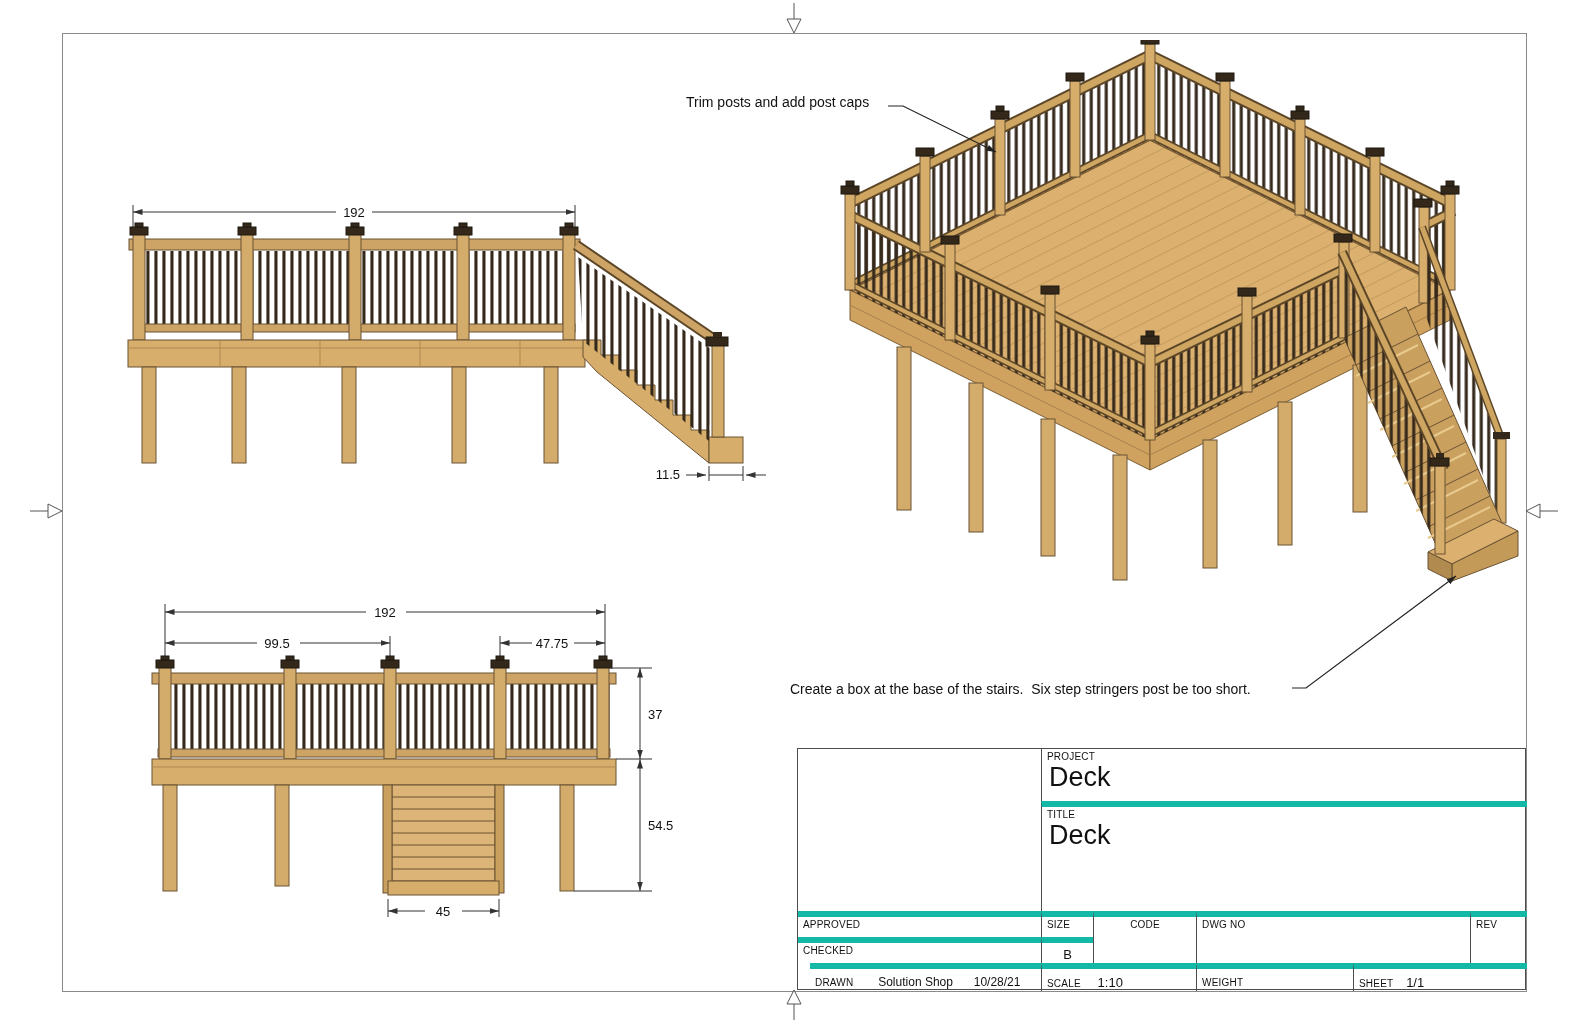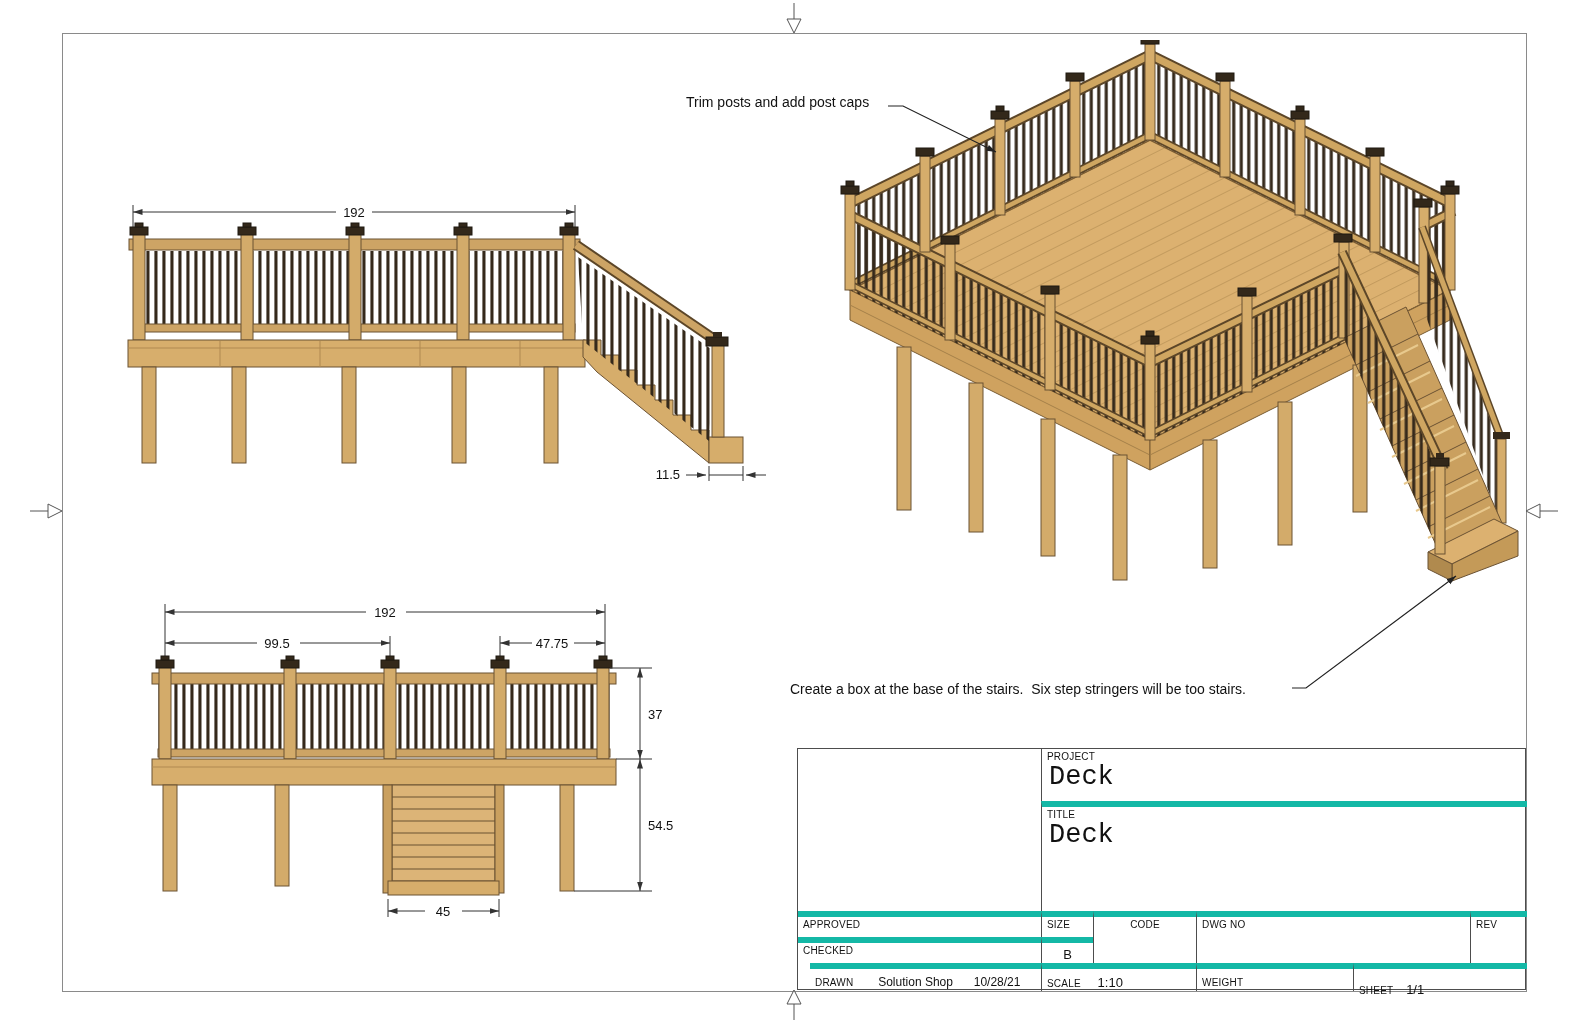--- a/index.html
+++ b/index.html
@@ -7,21 +7,21 @@
          font-family:"Liberation Sans", sans-serif;color:#1a1a1a;overflow:hidden;}
   .abs{position:absolute;}
   .border-rect{left:62px;top:33px;width:1463px;height:957px;border:1px solid #8a8a8a;}
   .annotation{font-size:14px;color:#111;white-space:pre;}
   
   .tb{left:797px;top:748px;width:729px;height:242px;border:1px solid #4d4d4d;box-sizing:border-box;font-size:10px;}
   .tb .cell{position:absolute;box-sizing:border-box;}
   .bl{border-left:1px solid #4d4d4d;}
   .bt{border-top:6px solid #14b8a6;}
   .lbl{font-size:10px;letter-spacing:.2px;padding:2px 0 0 5px;color:#111;}
-  .big{font-size:27px;line-height:1.15;padding-left:7px;color:#111;font-family:Liberation Mono, monospace;}
+  .big{font-size:27px;line-height:1.15;padding-left:7px;color:#111;}
   .val{font-size:13px;color:#111;}
   svg text{font-family:"Liberation Sans", sans-serif;font-size:13px;fill:#111;}
 </style>
 </head>
 <body>
 
 <div class="sheet">
 
   <div class="abs border-rect"></div>
 
@@ -357,21 +357,21 @@
       <polygon points="534,218 630,434 630,514 534,298" fill="url(#bal-i)"></polygon>
       <line x1="532" y1="212" x2="634" y2="430" stroke="#5c4628" stroke-width="10"></line>
       <line x1="532" y1="212" x2="634" y2="430" stroke="#cfa661" stroke-width="6"></line>
       <rect x="625" y="426" width="10" height="88" fill="#d6ad6b" stroke="#6b5233"></rect>
       <rect x="620" y="418" width="19" height="8" fill="#33281a" stroke="#1f1810"></rect>
       <rect x="626" y="413" width="8" height="5" fill="#33281a"></rect>
     </g>
   </svg>
 
   <div class="abs annotation" style="left:686px;top:94px;">Trim posts and add post caps</div>
-  <div class="abs annotation" style="left:790px;top:681px;">Create a box at the base of the stairs.  Six step stringers will be too stairs.</div>
+  <div class="abs annotation" style="left:790px;top:681px;">Create a box at the base of the stairs.  Six step stringers post be too short.</div>
 
   <svg class="abs" style="left:0;top:0;pointer-events:none;" width="1588" height="1028">
     <defs>
       <marker id="lead-arr" viewBox="0 0 10 8" refX="9" refY="4" markerWidth="9" markerHeight="7" orient="auto">
         <path d="M0,1 L9,4 L0,7 Z" fill="#222"></path>
       </marker>
     </defs>
     <polyline points="888,106 903,106 996,152" fill="none" stroke="#222" stroke-width="1.2" marker-end="url(#lead-arr)"></polyline>
     <polyline points="1292,688 1306,688 1456,576" fill="none" stroke="#222" stroke-width="1.2" marker-end="url(#lead-arr)"></polyline>
   </svg>
@@ -419,18 +419,18 @@
       <span class="val" style="display:inline-block;padding:6px 0 0 18px;font-size:12px;">10/28/21</span>
     </div>
     <div class="cell bt bl" style="left:243px;top:214px;width:155px;height:28px;">
       <span class="lbl" style="display:inline-block;padding-top:8px;">SCALE</span>
       <span class="val" style="display:inline-block;padding:6px 0 0 14px;">1:10</span>
     </div>
     <div class="cell bt bl" style="left:398px;top:214px;width:157px;height:28px;">
       <span class="lbl" style="display:inline-block;padding-top:8px;text-align:center;">WEIGHT</span>
     </div>
     <div class="cell bt bl" style="left:555px;top:214px;width:174px;height:28px;">
-      <span class="lbl" style="display:inline-block;padding-top:16px;">SHEET</span>
+      <span class="lbl" style="display:inline-block;padding-top:8px;">SHEET</span>
       <span class="val" style="display:inline-block;padding:6px 0 0 10px;">1/1</span>
     </div>
   </div>
 
 </div>
 
 </body></html>

